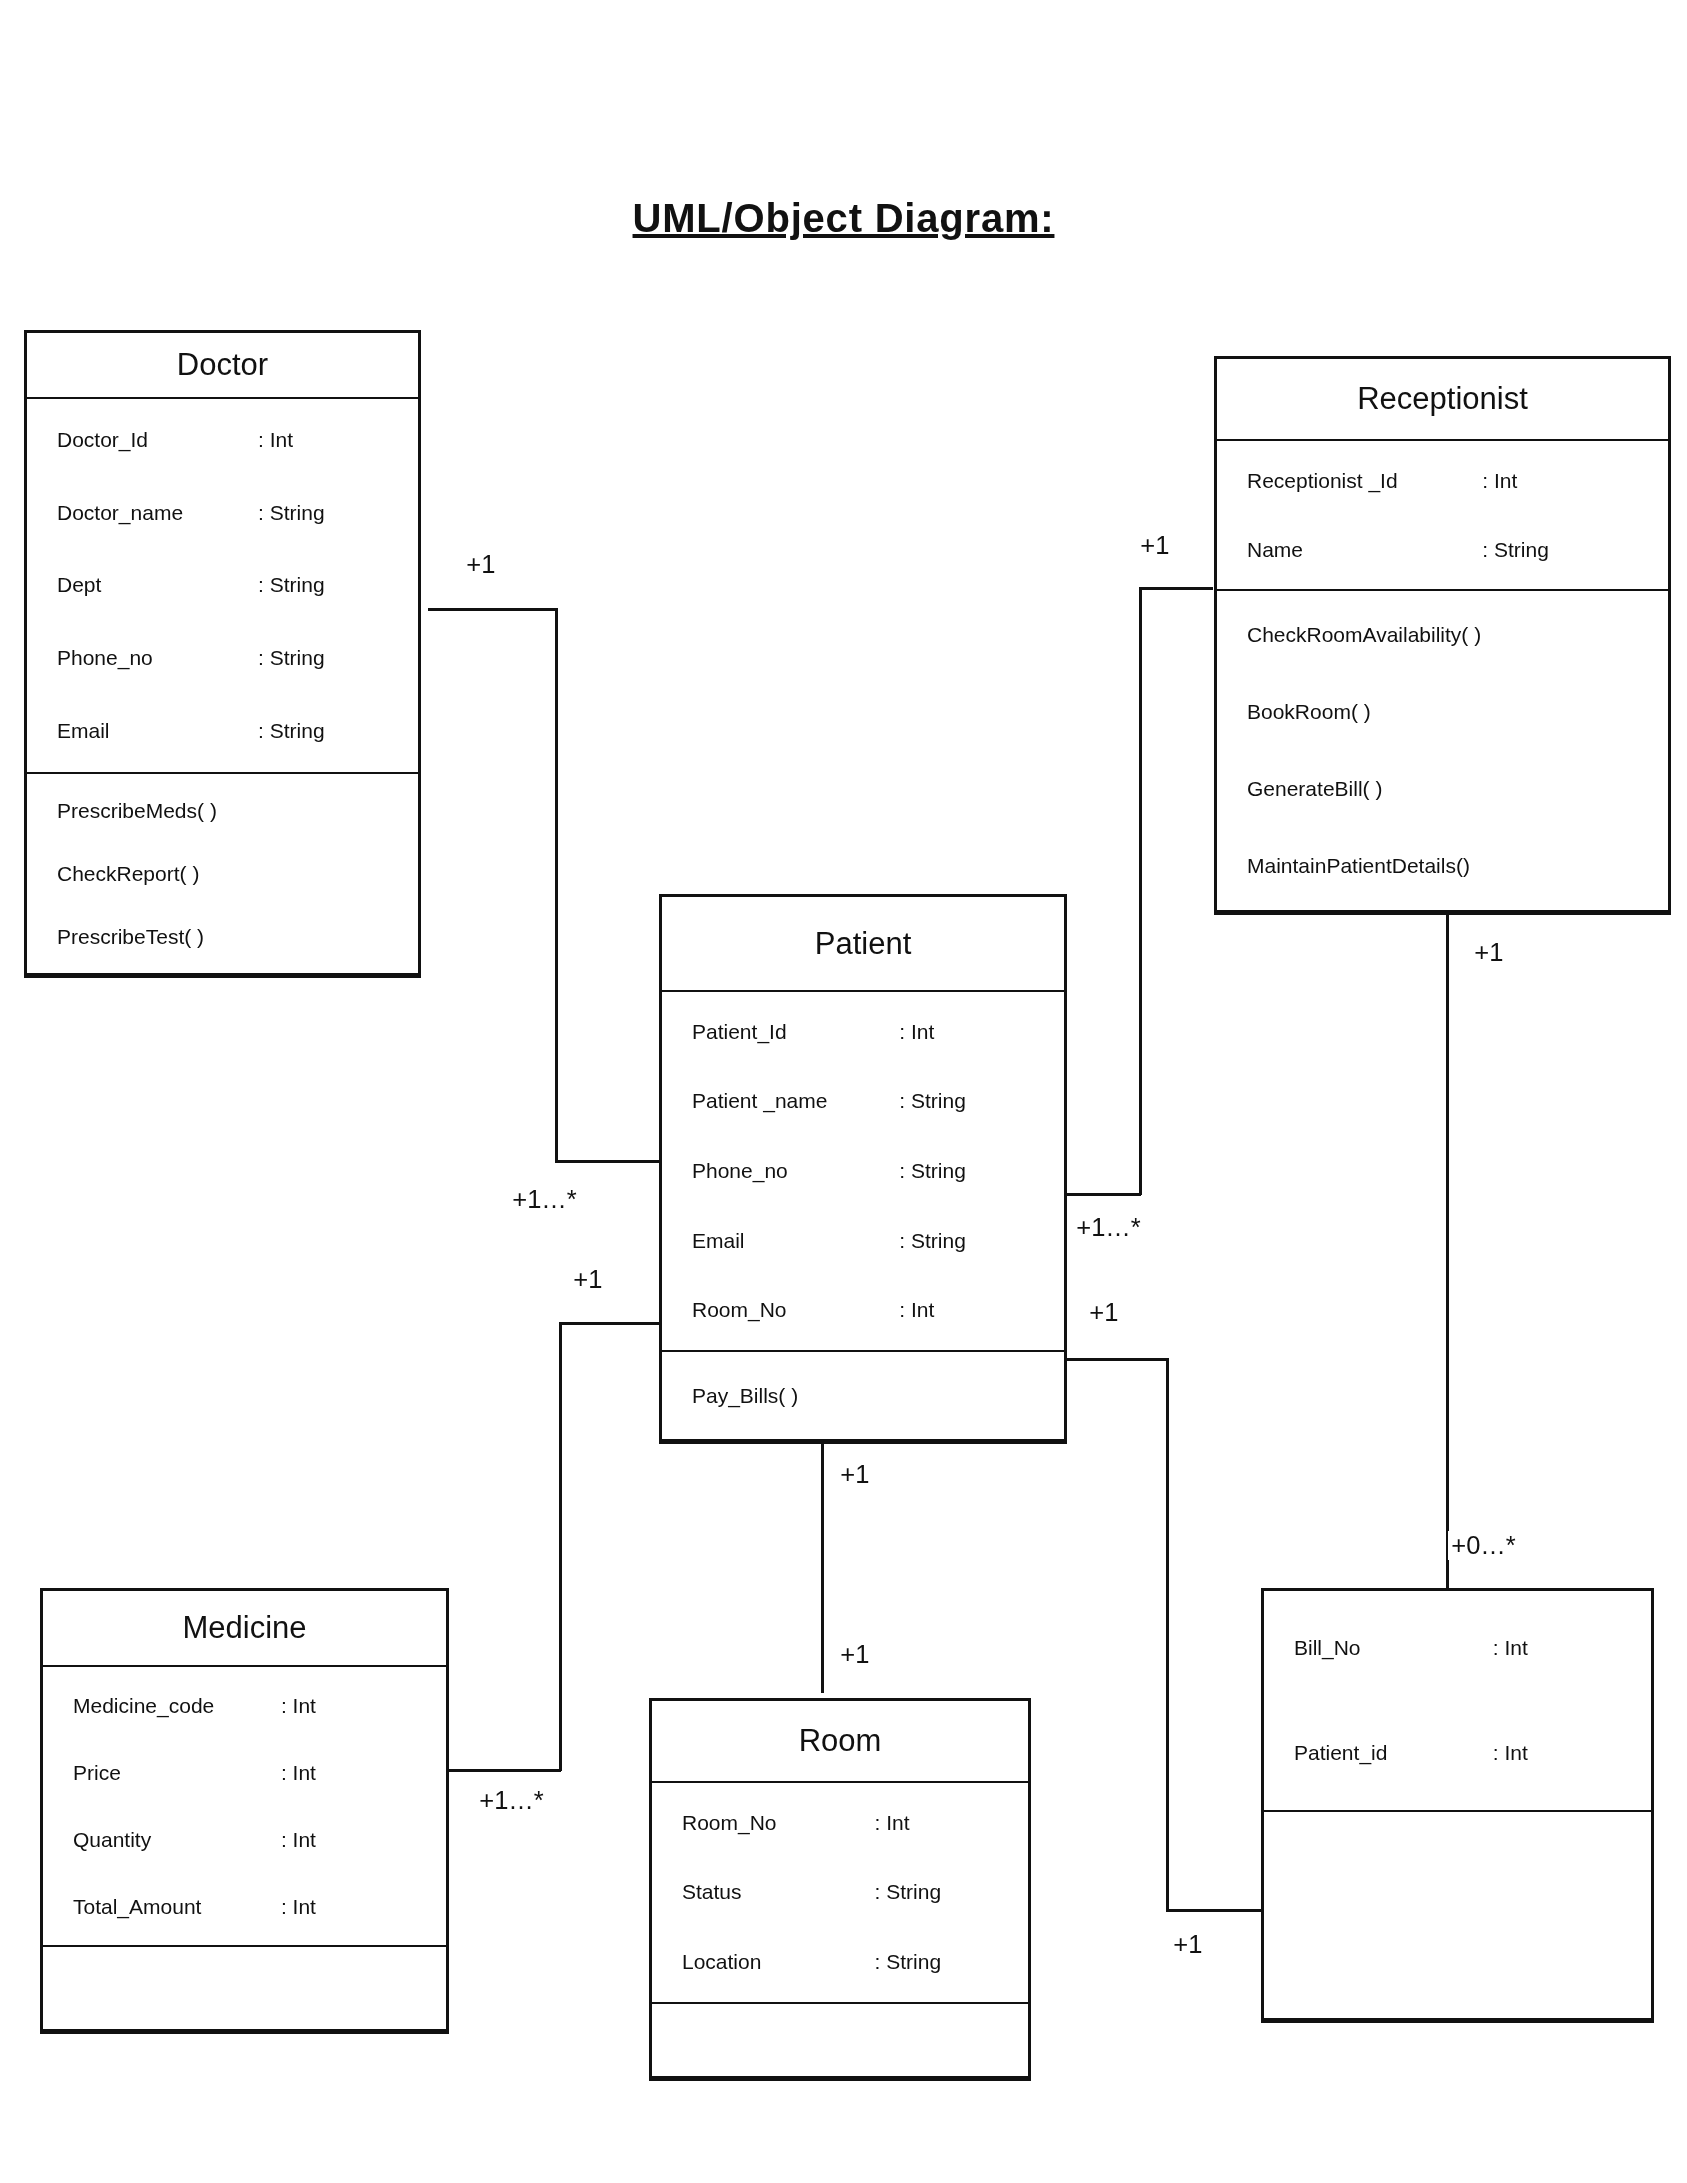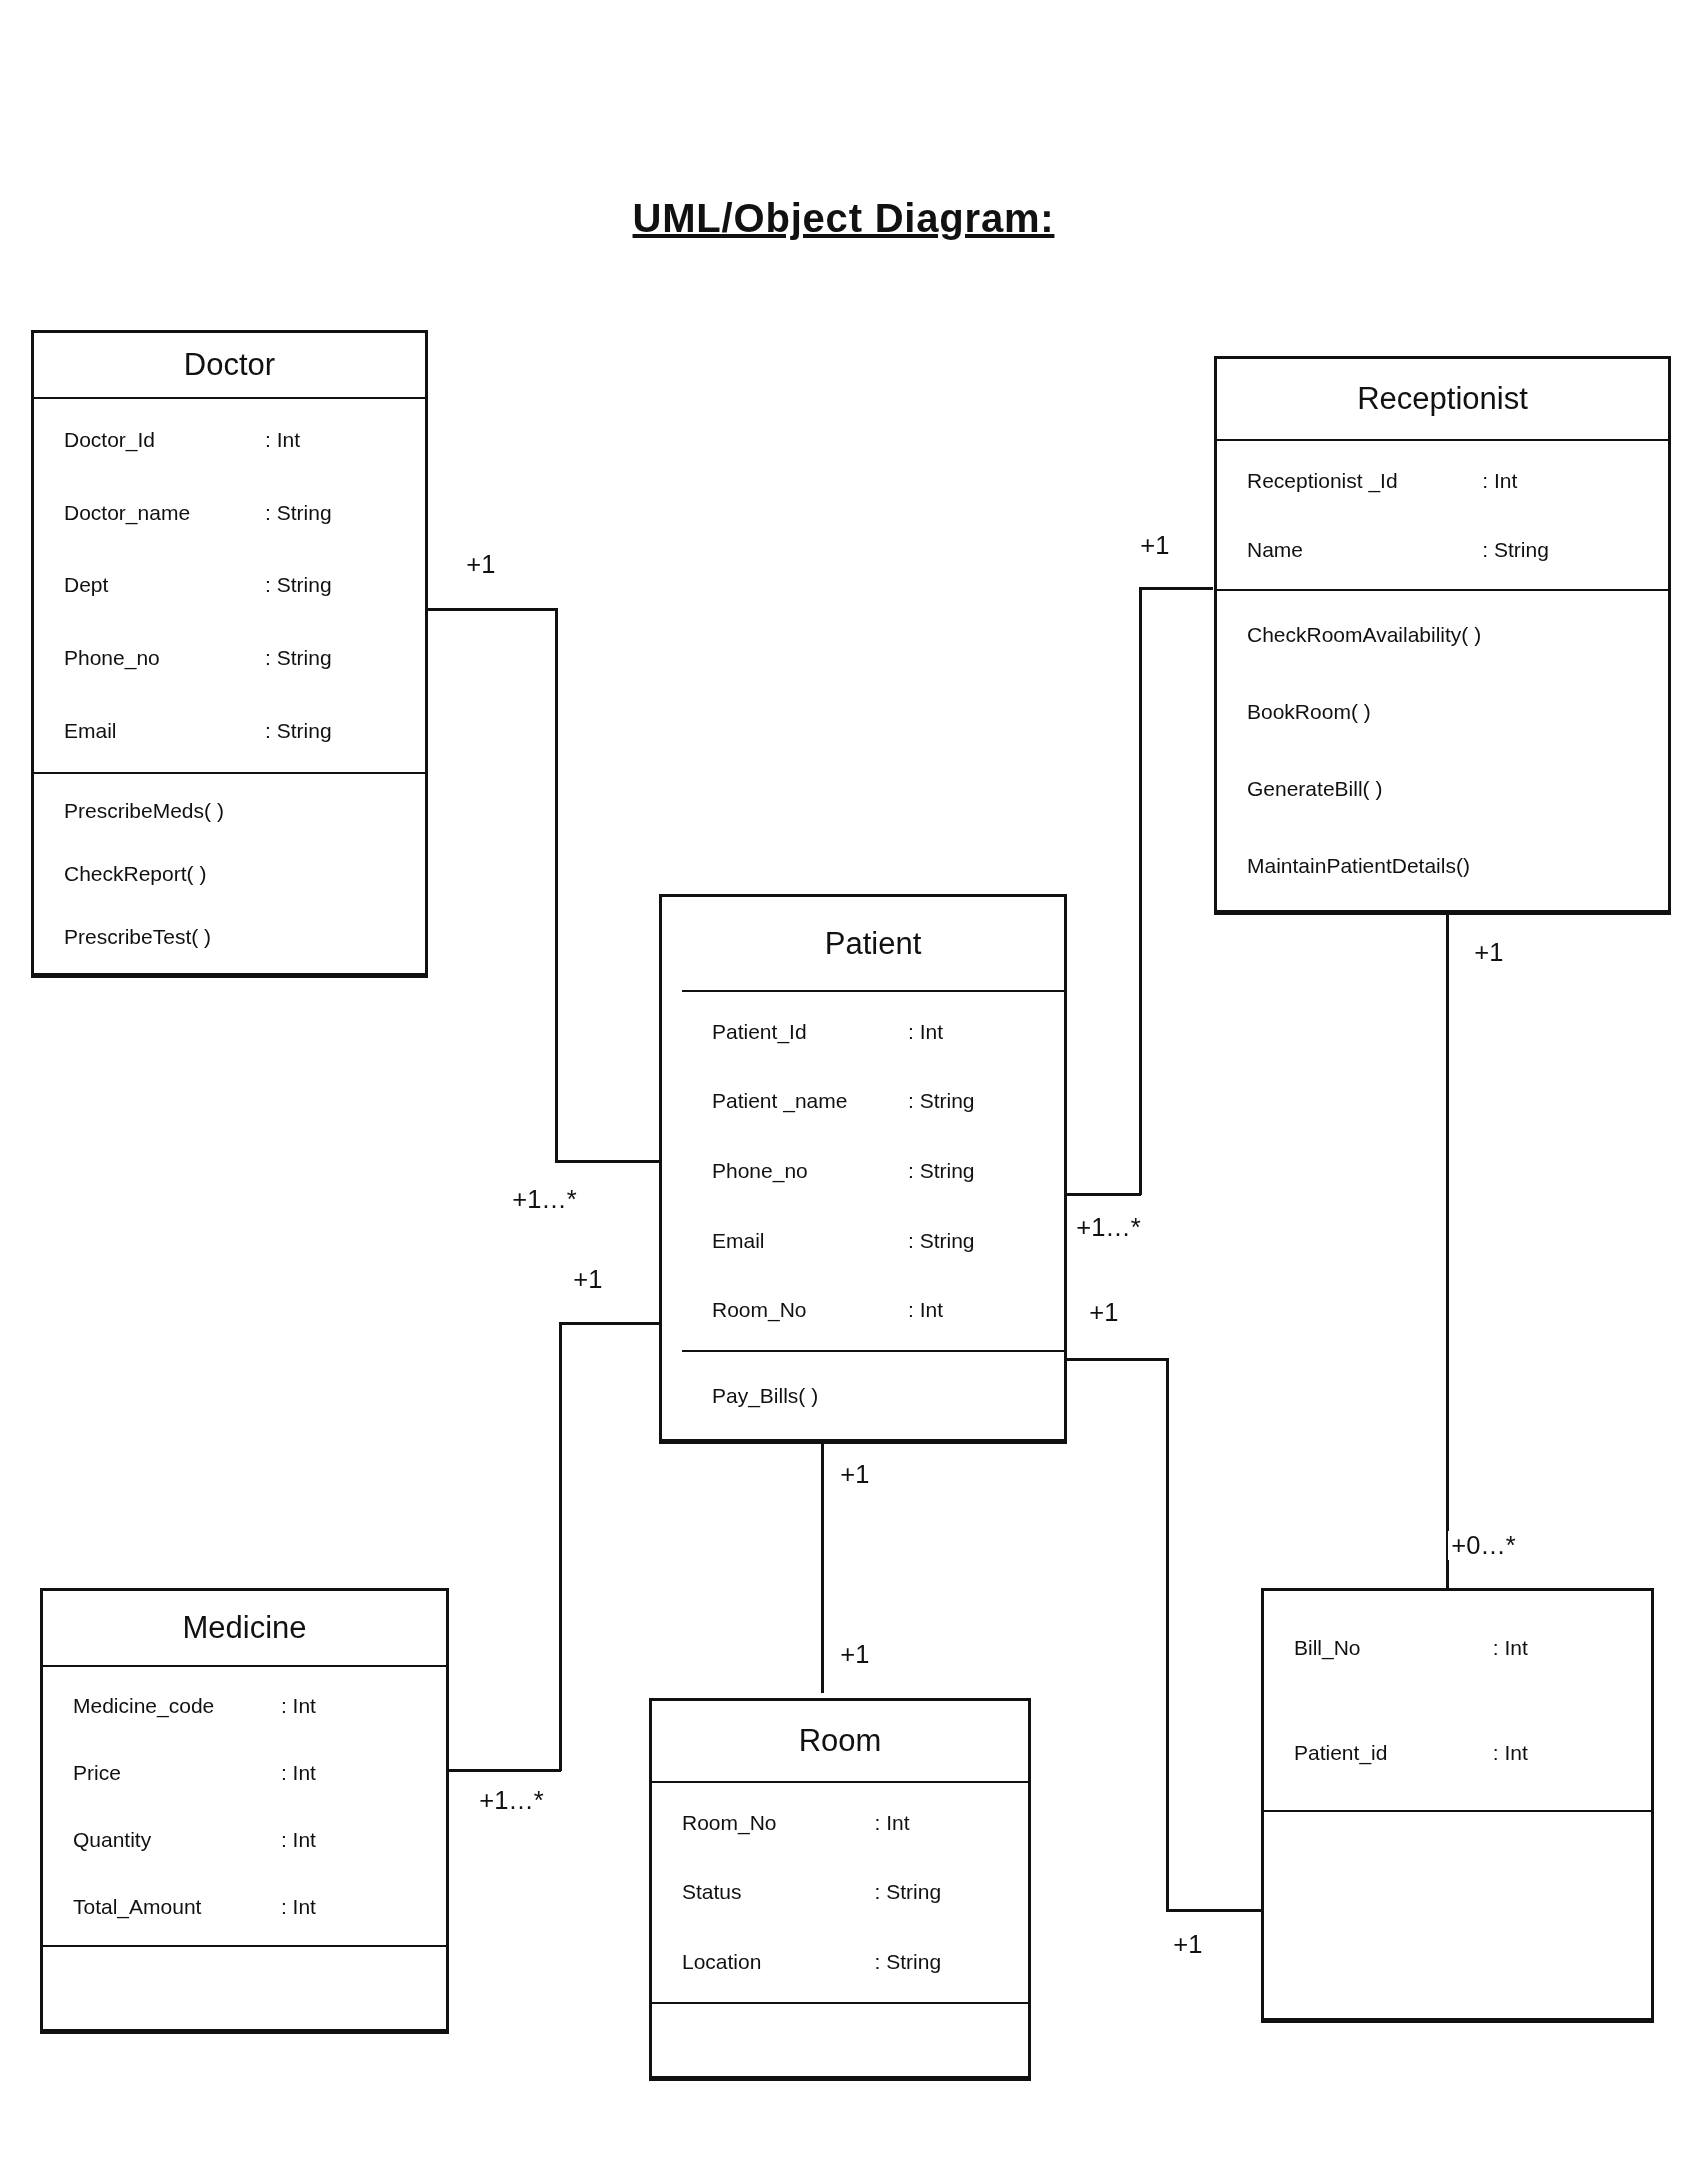--- a/index.html
+++ b/index.html
@@ -78,21 +78,21 @@
     padding: 0 3.3px;
   }
 </style>
 </head>
 <body>
 
 <div id="page">
 
   <div id="main-title">UML/Object Diagram:</div>
 
-  <div class="uml-class" style="left:31px; top:330px; width:397px; height:648px;">
+  <div class="uml-class" style="left:24px; top:330px; width:397px; height:648px;">
     <div class="cls-title" style="height:66px">Doctor</div>
     <div class="cls-attrs" style="height:375px">
       <div class="row">
         <span class="a-name">Doctor_Id</span>
         <span class="a-type">:  Int</span>
       </div>
       <div class="row">
         <span class="a-name">Doctor_name</span>
         <span class="a-type">:  String</span>
       </div>
@@ -143,21 +143,21 @@
       </div>
       <div class="row">
         <span class="m-name">GenerateBill( )</span>
       </div>
       <div class="row">
         <span class="m-name">MaintainPatientDetails()</span>
       </div>
     </div>
   </div>
 
-  <div class="uml-class" style="left:659px; top:894px; width:408px; height:550px;padding-left:20px;">
+  <div class="uml-class" style="left:659px; top:894px; width:408px; height:550px;">
     <div class="cls-title" style="height:95px">Patient</div>
     <div class="cls-attrs" style="height:360px">
       <div class="row">
         <span class="a-name">Patient_Id</span>
         <span class="a-type">:  Int</span>
       </div>
       <div class="row">
         <span class="a-name">Patient _name</span>
         <span class="a-type">:  String</span>
       </div>

